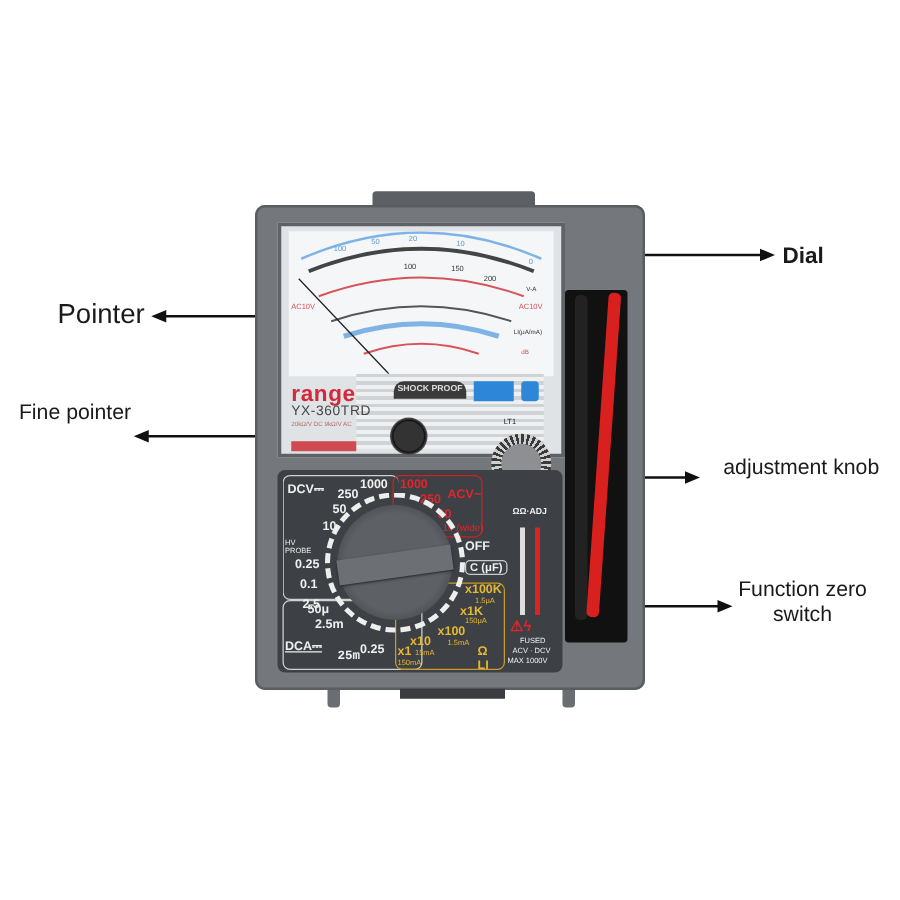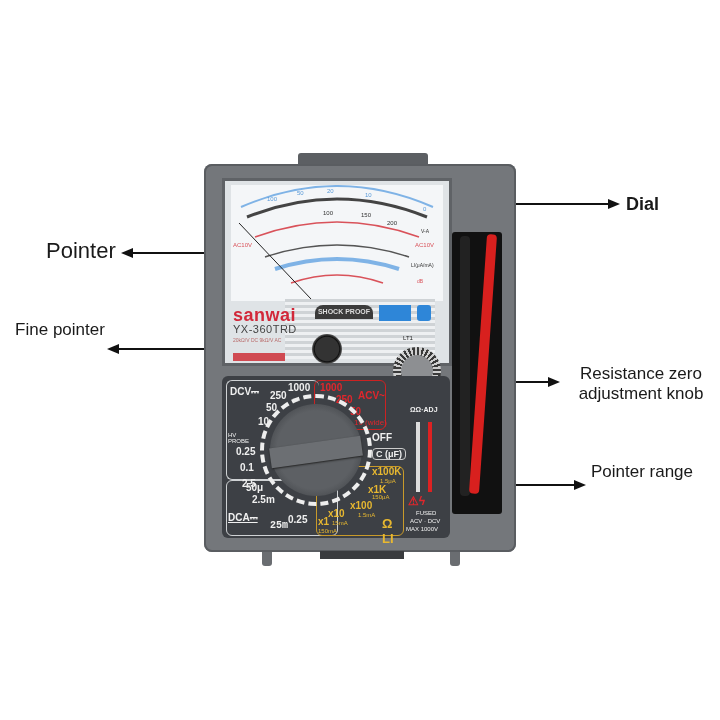--- a/index.html
+++ b/index.html
@@ -55,28 +55,28 @@
   <div>Fine pointer</div>
 </div>
 <div class="head-l" style="left:107px;top:344px;"></div>
 <div class="line" style="left:116px;top:348px;width:210px;"></div>
 
 <div class="callout" style="left:626px;top:194px;font-size:18px;font-weight:bold;">Dial</div>
 <div class="line" style="left:424px;top:203px;width:186px;"></div>
 <div class="head-r" style="left:608px;top:199px;"></div>
 
 <div class="callout" style="left:566px;top:364px;text-align:center;width:150px;">
-  <div>Resistance zero</div>
   <div>adjustment knob</div>
 </div>
 <div class="line" style="left:420px;top:381px;width:130px;"></div>
 <div class="head-r" style="left:548px;top:377px;"></div>
 
 <div class="callout" style="left:570px;top:462px;text-align:center;width:144px;">
-  <div>Pointer range</div>
+  <div>Function zero</div>
+  <div>switch</div>
 </div>
 <div class="line" style="left:330px;top:484px;width:246px;"></div>
 <div class="head-r" style="left:574px;top:480px;"></div>
 
 <div class="top-tab"></div>
 <div class="body"></div>
 <div class="foot" style="left:262px;"></div>
 <div class="foot" style="left:450px;"></div>
 <div class="bot-tab"></div>
 
@@ -103,21 +103,21 @@
       <text x="156" y="40" font-size="6" fill="#333" font-family="Liberation Sans, sans-serif">200</text>
       <text x="190" y="48" font-size="5" fill="#333" font-family="Liberation Sans, sans-serif">V-A</text>
       <text x="2" y="62" font-size="6" fill="#d9525a" font-family="Liberation Sans, sans-serif">AC10V</text>
       <text x="184" y="62" font-size="6" fill="#d9525a" font-family="Liberation Sans, sans-serif">AC10V</text>
       <text x="180" y="82" font-size="5" fill="#333" font-family="Liberation Sans, sans-serif">LI(μA/mA)</text>
       <text x="186" y="98" font-size="5" fill="#d9525a" font-family="Liberation Sans, sans-serif">dB</text>
       <line x1="8" y1="38" x2="80" y2="114" stroke="#222" stroke-width="1"></line>
     </svg>
   </div>
   <div class="grille"></div>
-  <div class="brand">sanwai</div>
+  <div class="brand">range</div>
   <div class="model">YX-360TRD</div>
   <div class="spec">20kΩ/V DC 9kΩ/V AC</div>
   <div class="prot"></div>
   <div class="shock">SHOCK PROOF</div>
   <div class="badge1"></div>
   <div class="badge2"></div>
   <div class="lt1">LT1</div>
 </div>
 
 <div class="fine-knob"></div>
@@ -159,21 +159,21 @@
   <div class="lbl gold" style="left:150px;top:90px;">x100K</div>
   <div class="lbl gold small" style="left:158px;top:102px;">1.5μA</div>
   <div class="lbl gold" style="left:146px;top:108px;">x1K</div>
   <div class="lbl gold small" style="left:150px;top:118px;">150μA</div>
   <div class="lbl gold" style="left:128px;top:124px;">x100</div>
   <div class="lbl gold small" style="left:136px;top:136px;">1.5mA</div>
   <div class="lbl gold" style="left:106px;top:132px;">x10</div>
   <div class="lbl gold small" style="left:110px;top:144px;">15mA</div>
   <div class="lbl gold" style="left:96px;top:140px;text-align:center;">x1</div>
   <div class="lbl gold small" style="left:96px;top:152px;">150mA</div>
-  <div class="lbl gold" style="left:160px;top:140px;width:14px;font-size:13px;">Ω LI</div>
+  <div class="lbl gold" style="left:160px;top:140px;width:14px;font-size:10px;">Ω LI</div>
 
   <div class="lbl small" style="left:188px;top:30px;font-size:7px;font-weight:bold;">ΩΩ·ADJ</div>
   <div class="abs" style="left:194px;top:46px;width:4px;height:70px;background:#ddd;"></div>
   <div class="abs" style="left:206px;top:46px;width:4px;height:70px;background:#d22;"></div>
   <div class="lbl red" style="left:186px;top:118px;font-size:12px;">⚠ϟ</div>
   <div class="lbl small" style="left:194px;top:134px;">FUSED</div>
   <div class="lbl small" style="left:188px;top:142px;">ACV · DCV</div>
   <div class="lbl small" style="left:184px;top:150px;">MAX 1000V</div>
 
   <div class="switch-ring"></div>

